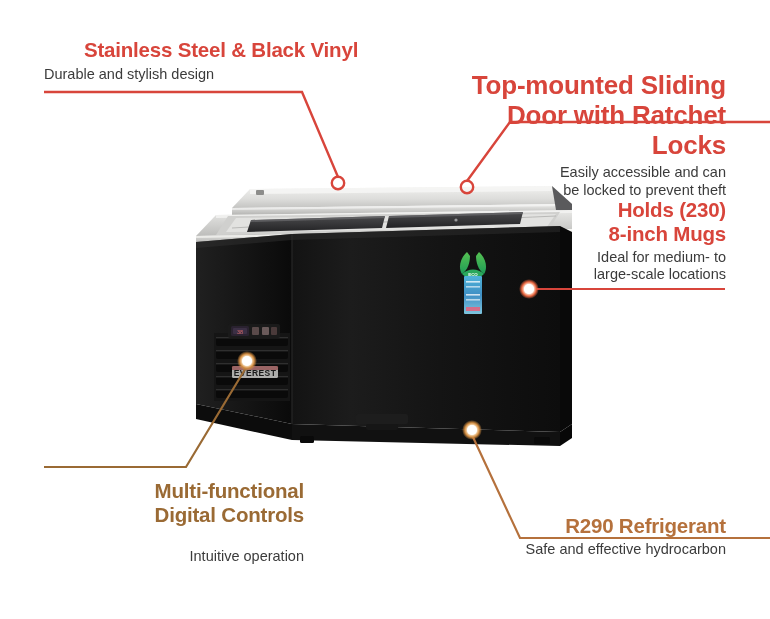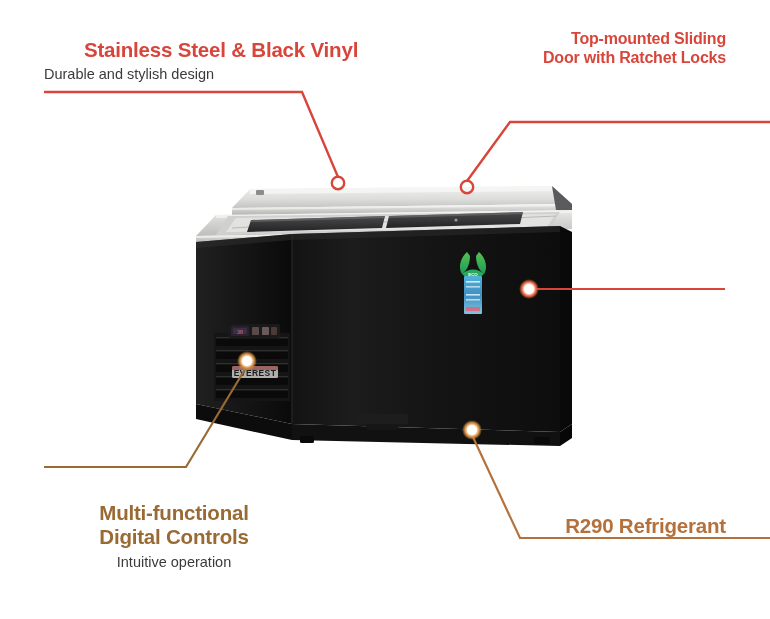--- a/index.html
+++ b/index.html
@@ -33,32 +33,32 @@
     white-space: pre-line;
   }
 
   
   #callout-stainless { left: 44px; top: 38px; text-align: left; }
   #callout-stainless .title { font-size: 20.5px; color: #d8453b; margin-left: 40px; }
   #callout-stainless .subtitle { font-size: 14.5px; margin-top: 4px; }
 
   
   #callout-sliding-door { right: 44px; top: 30px; text-align: right; width: 300px; }
-  #callout-sliding-door .title { font-size: 16px; color: #d8453b; }
+  #callout-sliding-door .title { font-size: 26px; color: #d8453b; margin-top: 40px; }
   #callout-sliding-door .subtitle { font-size: 14.5px; margin-top: 4px; }
 
   
   #callout-mugs { right: 44px; top: 198px; text-align: right; width: 240px; }
   #callout-mugs .title { font-size: 20.5px; color: #d8453b; }
   #callout-mugs .subtitle { font-size: 14.5px; margin-top: 3px; }
 
   
-  #callout-controls { left: 44px; top: 501px; text-align: center; width: 260px; }
+  #callout-controls { left: 44px; top: 479px; text-align: right; width: 260px; }
   #callout-controls .title { font-size: 20.5px; color: #9a6a34; }
-  #callout-controls .subtitle { font-size: 14.5px; margin-top: 5px; }
+  #callout-controls .subtitle { font-size: 14.5px; margin-top: 21px; }
 
   
   #callout-refrigerant { right: 44px; top: 514px; text-align: right; width: 300px; }
   #callout-refrigerant .title { font-size: 20.5px; color: #b5713c; }
   #callout-refrigerant .subtitle { font-size: 14.5px; margin-top: 3px; }
 
   
   #leaders, #product {
     position: absolute;
     left: 0; top: 0;
@@ -246,26 +246,35 @@
   </svg>
 
   <div class="callout" id="callout-stainless">
     <div class="title">Stainless Steel &amp; Black Vinyl</div>
     <div class="subtitle">Durable and stylish design</div>
   </div>
 
   <div class="callout" id="callout-sliding-door">
     <div class="title">Top-mounted Sliding
 Door with Ratchet Locks</div>
-  </div>
-
+    <div class="subtitle">Easily accessible and can
+be locked to prevent theft</div>
+  </div>
+
+  <div class="callout" id="callout-mugs">
+    <div class="title">Holds (230)
+8-inch Mugs</div>
+    <div class="subtitle">Ideal for medium- to
+large-scale locations</div>
+  </div>
 
   <div class="callout" id="callout-controls">
     <div class="title">Multi-functional
 Digital Controls</div>
     <div class="subtitle">Intuitive operation</div>
   </div>
 
   <div class="callout" id="callout-refrigerant">
     <div class="title">R290 Refrigerant</div>
+    <div class="subtitle">Safe and effective hydrocarbon</div>
   </div>
 
 </div>
 
 </body></html>

